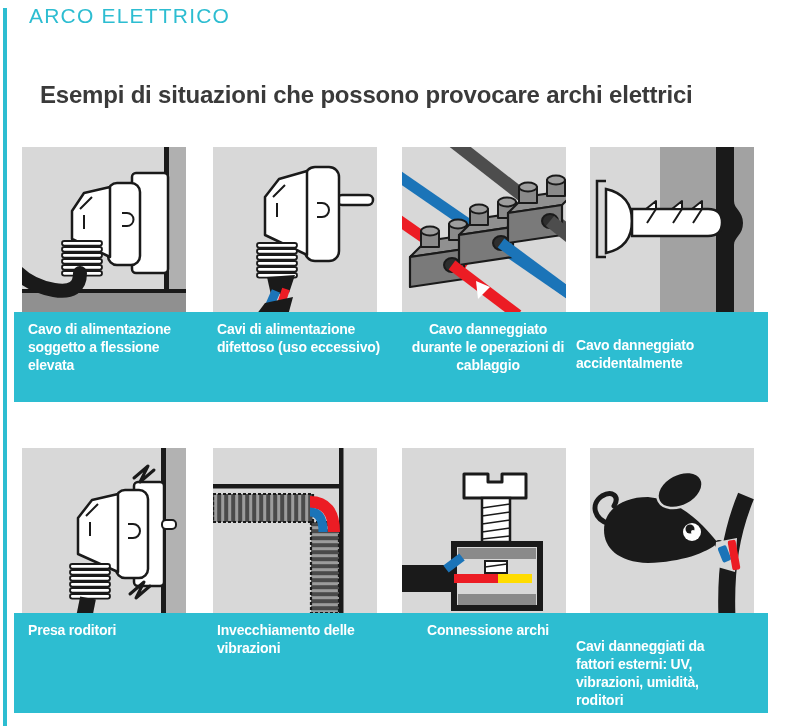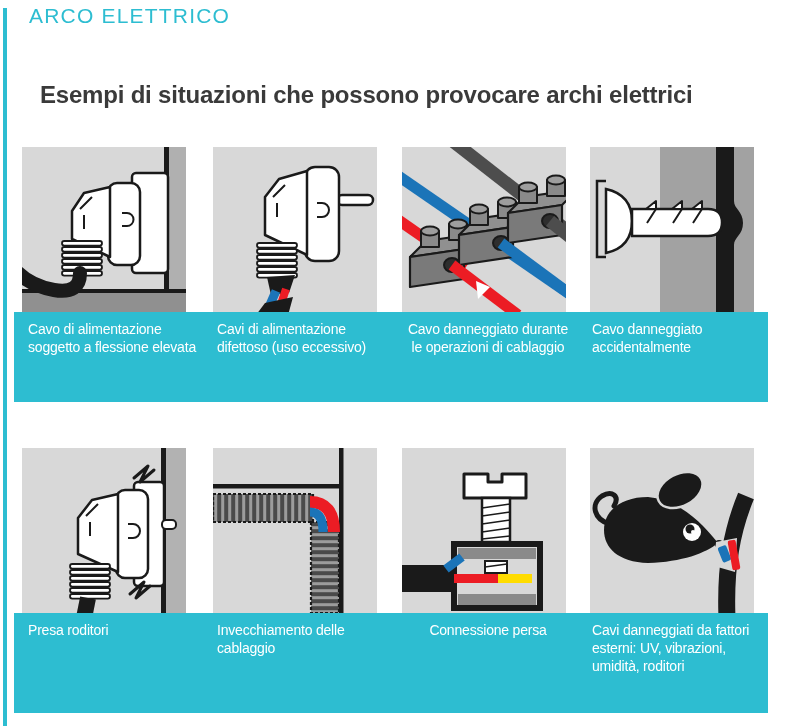--- a/index.html
+++ b/index.html
@@ -30,24 +30,24 @@
   .band2 { top:613px; height:100px; }
   .panel {
     position:absolute; width:164px; height:165px; overflow:hidden;
   }
   .panel svg { display:block; }
   .pt1 { top:147px; } .pt2 { top:448px; }
   .pl0 { left:22px; } .pl1 { left:213px; } .pl2 { left:402px; } .pl3 { left:590px; }
   .caption {
     position:absolute; width:168px;
     color:var(--caption-text,#ffffff);
-    font-size:14px; font-weight:normal; line-height:1.28; letter-spacing:-0.2px;
+    font-size:14px; font-weight:bold; line-height:1.28; letter-spacing:-0.2px;
   }
   .rt1 { top:321px; } .rt2 { top:622px; }
-  .cl0 { left:28px; } .cl1 { left:217px; } .cl2 { left:404px;text-align:center; } .cl3 { left:592px; }
+  .cl0 { left:28px; } .cl1 { left:217px; } .cl2 { left:404px;text-align:center; } .cl3 { left:576px;margin-top:16px; }
 </style>
 </head>
 <body style="--accent: #2dbdd1; --heading-text: #2dbdd1; --subtitle-text: #3a3a3a; --caption-text: #ffffff; --panel-bg: #d8d8d8; --wall-gray: #b0b0b0; --floor-gray: #909090; --wire-red: #ec1c24; --wire-blue: #1b74b8; --wire-yellow: #ffdc00; --line-black: #1a1a1a;">
 
 <div class="accent-bar"></div>
 <div class="title">ARCO ELETTRICO</div>
 <div class="subtitle">Esempi di situazioni che possono provocare archi elettrici</div>
 
 <div class="band band1"></div>
 <div class="band band2"></div>
@@ -248,15 +248,15 @@
     <rect x="140" y="92" width="8" height="30" rx="2" transform="rotate(-10 144 107)" fill="#ec1c24"></rect>
   </svg>
 </div>
 
 <div class="caption rt1 cl0">Cavo di alimentazione soggetto a flessione elevata</div>
 <div class="caption rt1 cl1">Cavi di alimentazione difettoso (uso eccessivo)</div>
 <div class="caption rt1 cl2">Cavo danneggiato durante le operazioni di cablaggio</div>
 <div class="caption rt1 cl3">Cavo danneggiato accidentalmente</div>
 
 <div class="caption rt2 cl0">Presa roditori</div>
-<div class="caption rt2 cl1">Invecchiamento delle cablaggio</div>
-<div class="caption rt2 cl2">Connessione persa</div>
+<div class="caption rt2 cl1">Invecchiamento delle vibrazioni</div>
+<div class="caption rt2 cl2">Connessione archi</div>
 <div class="caption rt2 cl3">Cavi danneggiati da fattori esterni: UV, vibrazioni, umidità, roditori</div>
 
 </body></html>

